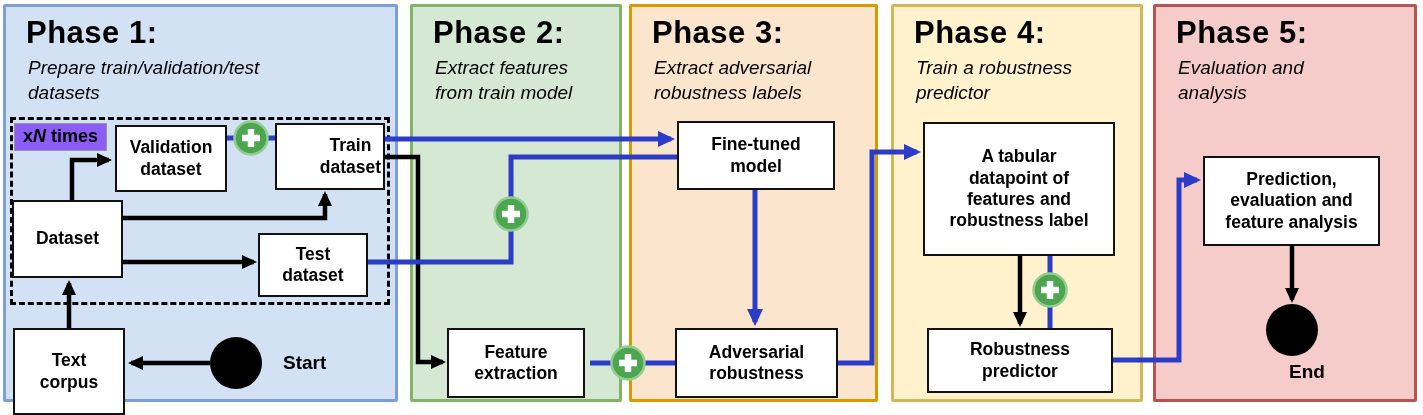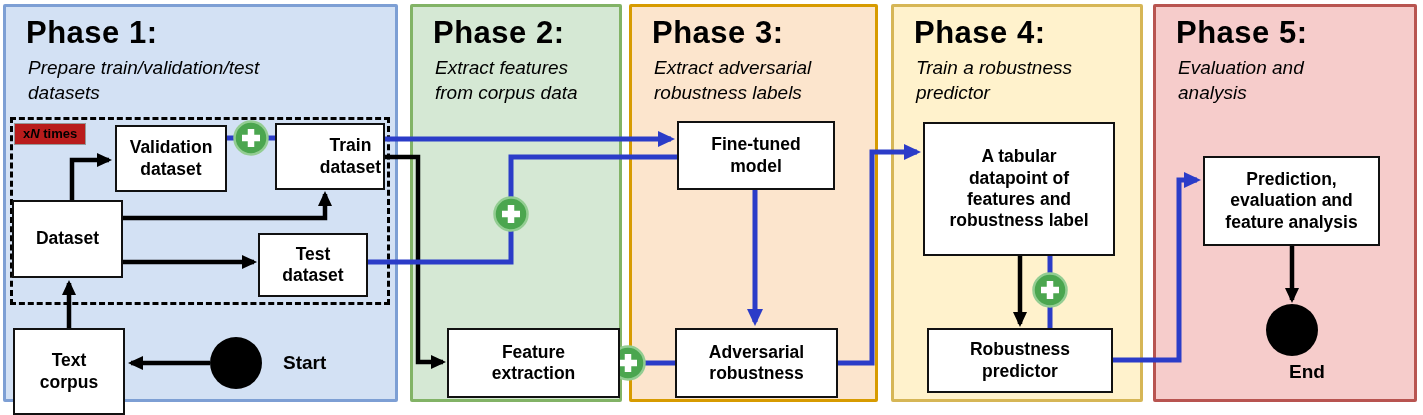--- a/index.html
+++ b/index.html
@@ -10,43 +10,43 @@
   .ptitle{font-size:31px;font-weight:bold;color:#000;margin:8px 0 0 20px;letter-spacing:.5px;}
   .psub{font-size:19px;font-style:italic;color:#000;margin:4px 0 0 22px;
     line-height:1.32;white-space:pre-line;}
   svg.connectors{position:absolute;left:0;top:0;z-index:1;}
   .node{position:absolute;background:#fff;border:2.5px solid #111;box-sizing:border-box;
     display:flex;align-items:center;justify-content:center;text-align:center;
     font-weight:bold;font-size:17.5px;line-height:1.22;color:#000;
     white-space:pre-line;z-index:2;}
   .dashed-group{position:absolute;left:10px;top:117px;width:380px;height:188px;
     border:3px dashed #000;box-sizing:border-box;z-index:1;}
-  .xn{position:absolute;left:14px;top:123px;background:#b91c1c;border:1.5px solid #979797;
-    padding:2px 8px 3px 8px;font-size:13px;font-weight:bold;z-index:2;}
+  .xn{position:absolute;left:14px;top:123px;background:#8b5cf6;border:1.5px solid #979797;
+    padding:2px 8px 3px 8px;font-size:18px;font-weight:bold;z-index:2;}
   .dot{position:absolute;width:52px;height:52px;border-radius:50%;background:#000;z-index:2;}
   .flabel{position:absolute;font-weight:bold;font-size:19px;color:#000;z-index:2;margin-left:15px;}
   .plus-line{stroke:#fff;stroke-width:6.5;}
   .plus-circle{fill:var(--plus-green,#4ba64f);stroke:var(--plus-ring,#93cd92);stroke-width:2.5;}
   .bk{fill:none;stroke:#000;stroke-width:4.5;}
   .bl{fill:none;stroke:var(--blue,#2b3cc8);stroke-width:5;}
 </style>
 </head>
 <body>
 
 <div id="diagram">
 
   <div class="panel" style="left: 3px; width: 395px; background: rgb(211, 225, 244); border-color: rgb(125, 159, 212);">
     <div class="ptitle">Phase 1:</div>
     <div class="psub">Prepare train/validation/test
 datasets</div>
   </div>
   <div class="panel" style="left: 410px; width: 212px; background: rgb(213, 232, 212); border-color: rgb(130, 179, 102);">
     <div class="ptitle">Phase 2:</div>
     <div class="psub">Extract features
-from corpus data</div>
+from train model</div>
   </div>
   <div class="panel" style="left: 629px; width: 249px; background: rgb(252, 229, 205); border-color: rgb(215, 155, 0);">
     <div class="ptitle">Phase 3:</div>
     <div class="psub">Extract adversarial
 robustness labels</div>
   </div>
   <div class="panel" style="left: 891px; width: 252px; background: rgb(255, 242, 204); border-color: rgb(214, 182, 86);">
     <div class="ptitle">Phase 4:</div>
     <div class="psub">Train a robustness
 predictor</div>
@@ -109,21 +109,21 @@
 
   <div class="node" style="left:115px;top:125px;width:112px;height:67px;">Validation
 dataset</div>
   <div class="node" style="left:275px;top:123px;width:110px;height:67px;padding-left:41px;">Train
 dataset</div>
   <div class="node" style="left:12px;top:200px;width:111px;height:78px;">Dataset</div>
   <div class="node" style="left:258px;top:233px;width:110px;height:64px;">Test
 dataset</div>
   <div class="node" style="left:13px;top:328px;width:112px;height:87px;">Text
 corpus</div>
-  <div class="node" style="left:447px;top:328px;width:173px;height:70px;">Feature
+  <div class="node" style="left:447px;top:328px;width:138px;height:70px;">Feature
 extraction</div>
   <div class="node" style="left:677px;top:121px;width:158px;height:69px;">Fine-tuned
 model</div>
   <div class="node" style="left:675px;top:328px;width:163px;height:70px;">Adversarial
 robustness</div>
   <div class="node" style="left:923px;top:122px;width:192px;height:134px;">A tabular
 datapoint of
 features and
 robustness label</div>
   <div class="node" style="left:927px;top:328px;width:186px;height:65px;">Robustness

